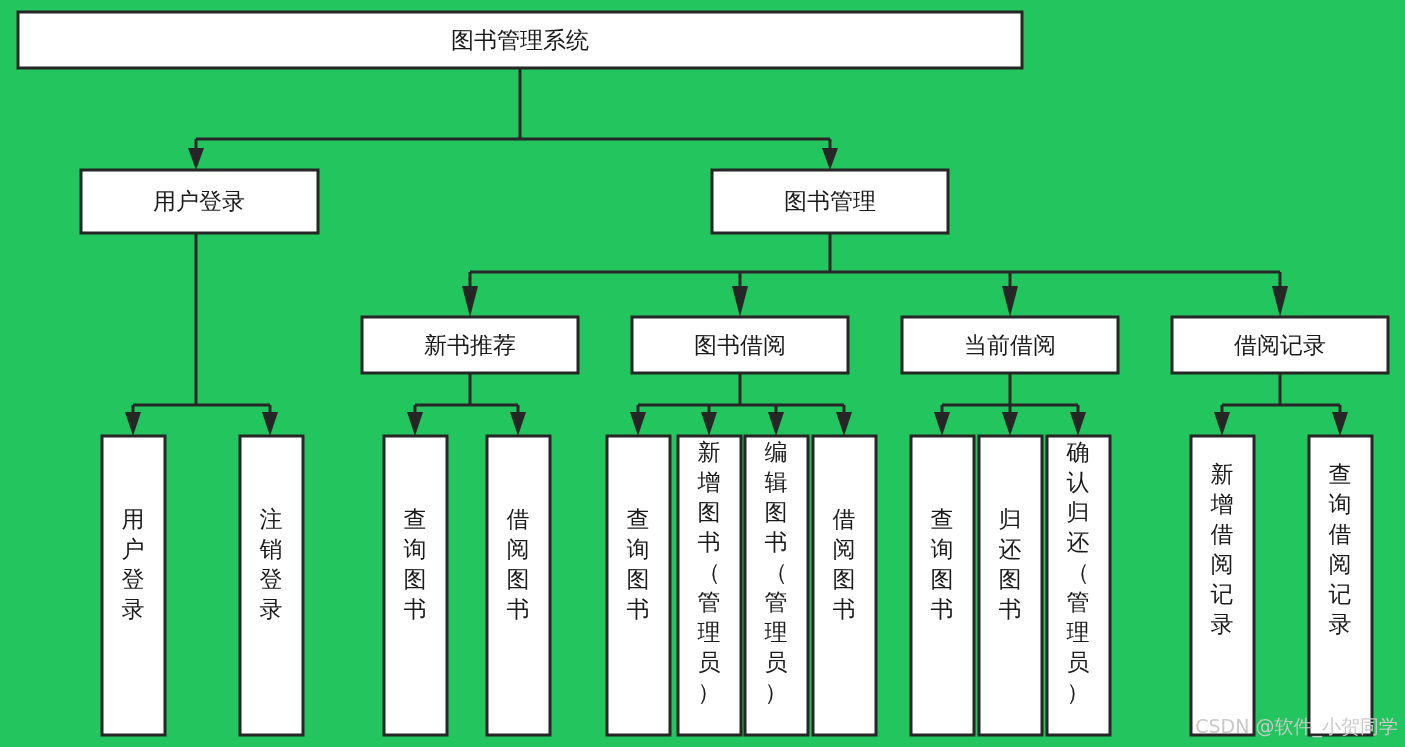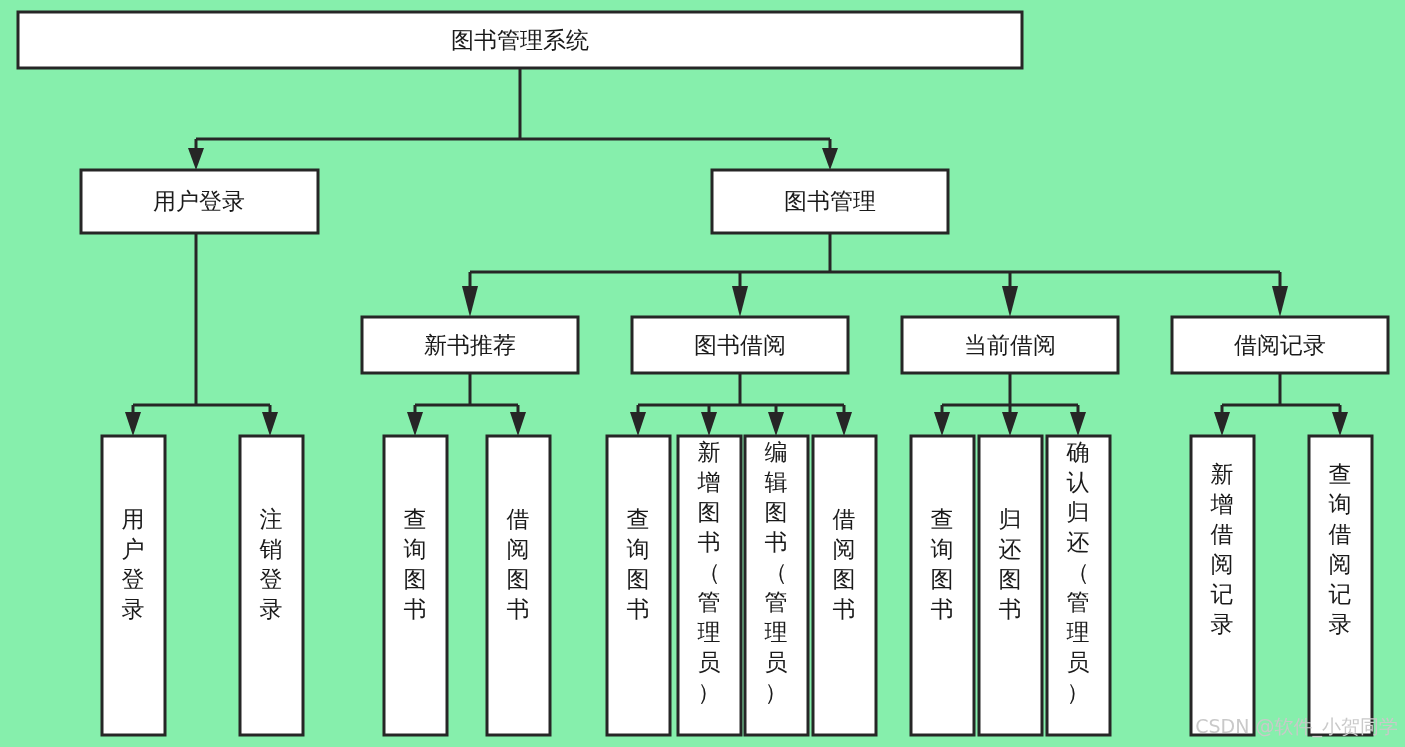--- a/index.html
+++ b/index.html
@@ -10,21 +10,21 @@
   body {
     width: 1405px;
     height: 747px;
     font-family: "DejaVu Sans", sans-serif;
     overflow: hidden;
   }
   #chart-root {
     position: relative;
     width: 1405px;
     height: 747px;
-    background: #86efac;
+    background: #22c55e;
   }
   svg.diagram {
     position: absolute;
     top: 0;
     left: 0;
     width: 1405px;
     height: 747px;
     display: block;
   }
   .node-box {

